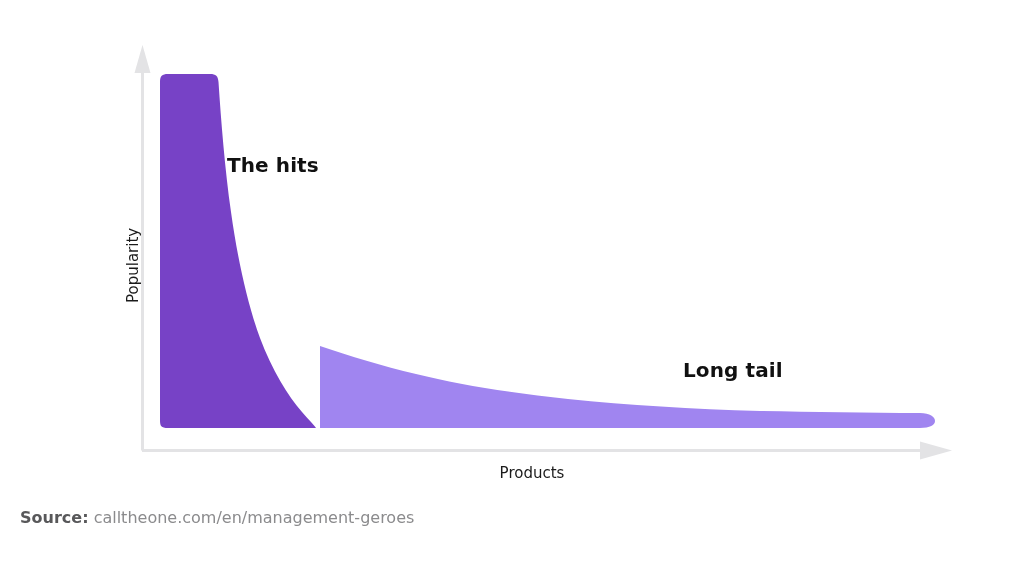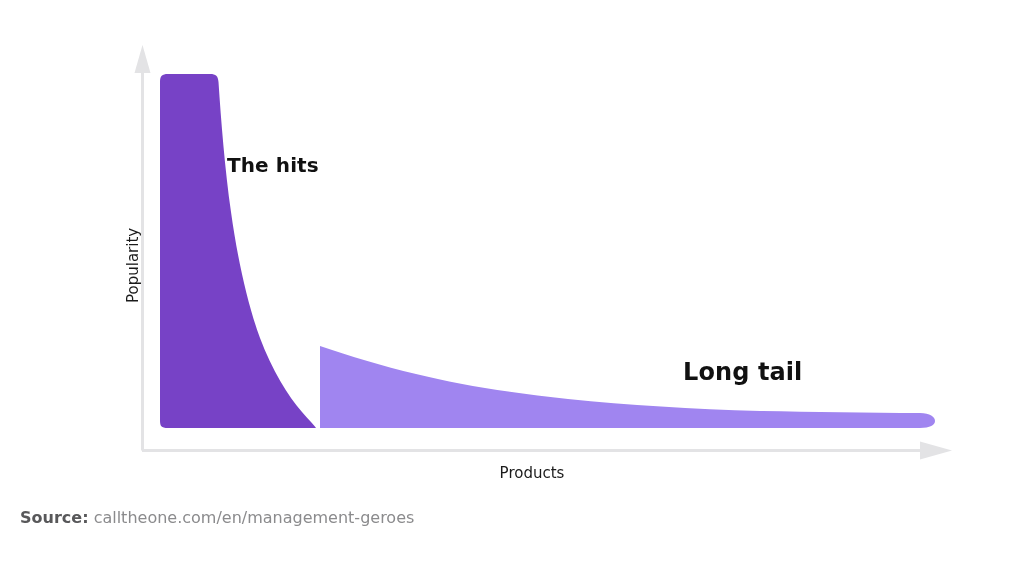--- a/index.html
+++ b/index.html
@@ -45,21 +45,21 @@
     left: 207px;
     top: 153px;
     font-size: 20px;
     font-weight: bold;
     letter-spacing: 0.1px;
   }
 
   #tail-label {
     left: 663px;
     top: 358px;
-    font-size: 24px;
+    font-size: 20px;
     font-weight: bold;
     letter-spacing: 0.1px;
   }
 
   #y-axis-title {
     left: 0;
     top: 0;
     transform-origin: 0 0;
     transform: translate(104px, 303px) rotate(-90deg);
     font-size: 15px;

